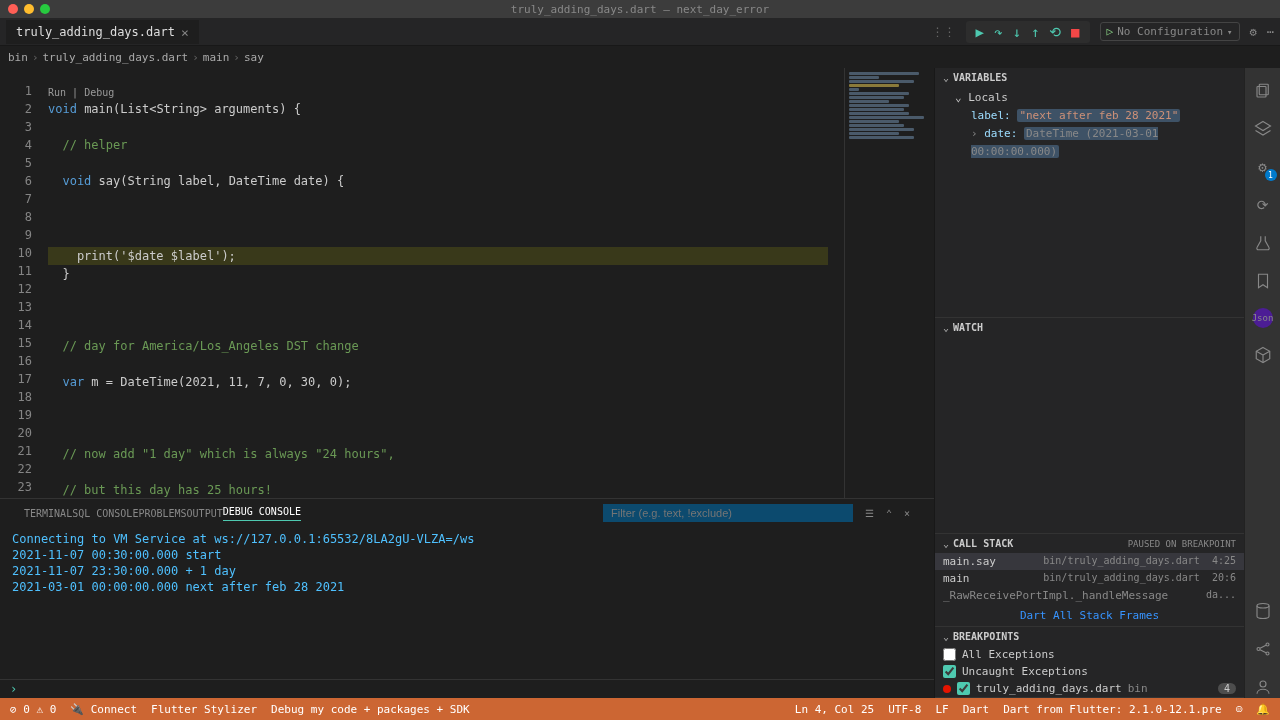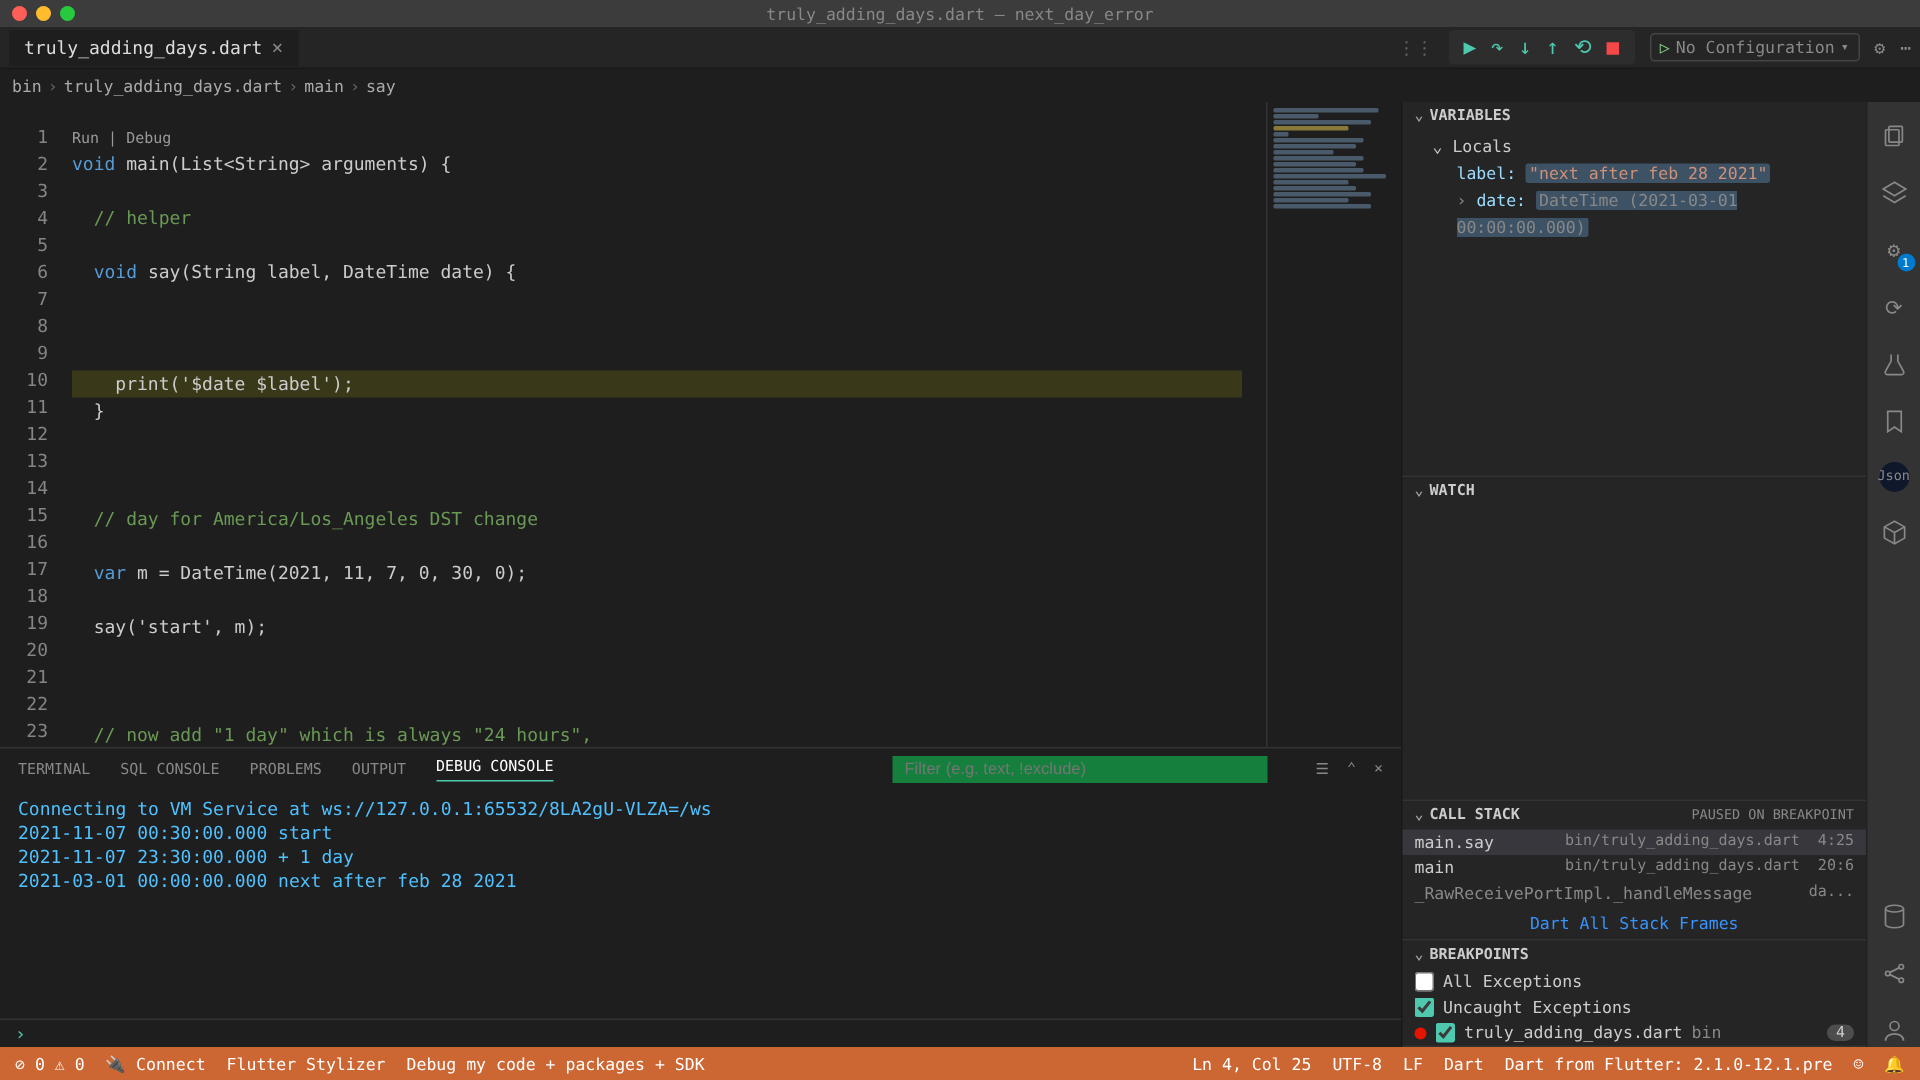--- a/index.html
+++ b/index.html
@@ -120,29 +120,28 @@
   height: 200px;
   border-top: 1px solid #333;
   display: flex;
   flex-direction: column;
   background: #1e1e1e;
 }
 .panel-tabs {
   height: 28px;
   display: flex;
   align-items: center;
-  gap: 20px;
-  padding: 0 12px;
+  padding: 0 24px;
   font-size: 10px;
   color: #888;
 }
 .panel-tabs .tab { cursor: pointer; }
 .panel-tabs .tab.active { color: #fff; border-bottom: 1px solid #4ec9b0; padding-bottom: 3px; }
 .panel-filter { margin-left: auto; }
-.panel-filter input { background: #15803d; border: none; color: #ccc; padding: 3px 8px; width: 250px; font-size: 11px; }
+.panel-filter input { background: #0c4a6e; border: none; color: #ccc; padding: 3px 8px; width: 250px; font-size: 11px; }
 .panel-actions { display:flex; gap:12px; color:#888; }
 .panel-content { flex: 1; padding: 4px 12px; font-size: 12px; line-height: 16px; overflow: hidden; }
 .panel-content .out-line { color: #4fc1ff; }
 .sidebar-right {
   width: 310px;
   background: #252526;
   display: flex;
   flex-direction: column;
   border-left: 1px solid #181818;
 }
@@ -280,21 +279,20 @@
         </div>
         <div class="code-lines" style="padding-left:8px">
 <div class="line"><span class="k">void</span><span> main(List&lt;String&gt; arguments) {</span></div>
 <div class="line"><span class="c">  // helper</span></div>
 <div class="line"><span class="k">  void</span><span> say(String label, DateTime date) {</span></div>
 <div class="line hl-line"><span>    print('$date $label');</span></div>
 <div class="line"><span>  }</span></div>
 <div class="line"></div>
 <div class="line"><span class="c">  // day for America/Los_Angeles DST change</span></div>
 <div class="line"><span class="k">  var</span><span> m = DateTime(2021, 11, 7, 0, 30, 0);</span></div>
-<div class="line"><span>  say('start', m);</span></div>
 <div class="line"></div>
 <div class="line"><span class="c">  // now add "1 day" which is always "24 hours",</span></div>
 <div class="line"><span class="c">  // but this day has 25 hours!</span></div>
 
 
 
 
 
 
 
@@ -447,21 +445,21 @@
     <div class="icon">
         <svg width="18" height="18" viewBox="0 0 24 24" fill="none" stroke="currentColor" stroke-width="1.5">
           <path d="M9 3v6l-5 9a2 2 0 0 0 2 3h12a2 2 0 0 0 2-3l-5-9V3"></path>
         </svg>
       </div>
     <div class="icon">
         <svg width="18" height="18" viewBox="0 0 24 24" fill="none" stroke="currentColor" stroke-width="1.5">
           <path d="M6 3h12v18l-6-4-6 4z"></path>
         </svg>
       </div>
-    <div class="icon" style="font-size:9px;background:#0f172a;border-radius:50%;width:20px;height:20px">Json</div>
+    <div class="icon" style="font-size:9px;background:#4c1d95;border-radius:50%;width:20px;height:20px">Json</div>
     <div class="icon">
         <svg width="18" height="18" viewBox="0 0 24 24" fill="none" stroke="currentColor" stroke-width="1.5">
           <path d="M12 2l9 5v10l-9 5-9-5V7z"></path>
           <path d="M12 12l9-5M12 12v10M12 12L3 7"></path>
         </svg>
       </div>
     <div style="flex:1"></div>
     <div class="icon">
         <svg width="18" height="18" viewBox="0 0 24 24" fill="none" stroke="currentColor" stroke-width="1.5">
           <ellipse cx="12" cy="5" rx="8" ry="3"></ellipse>

